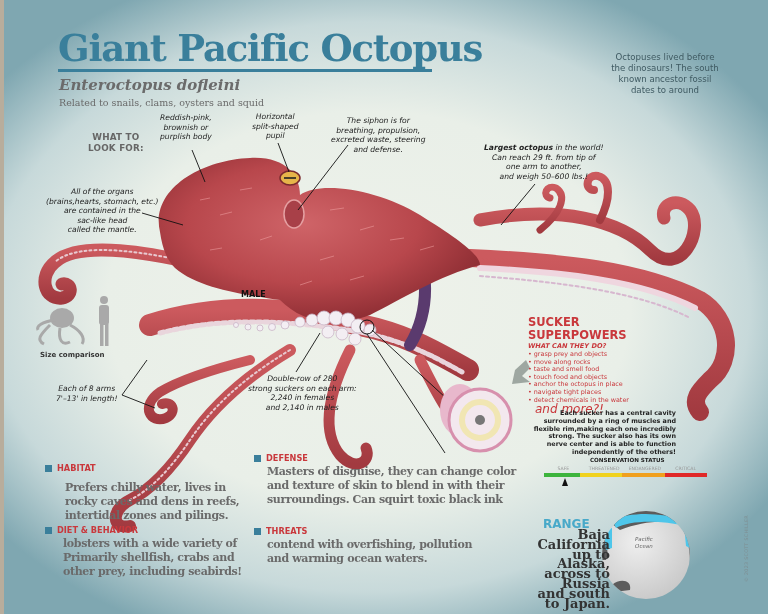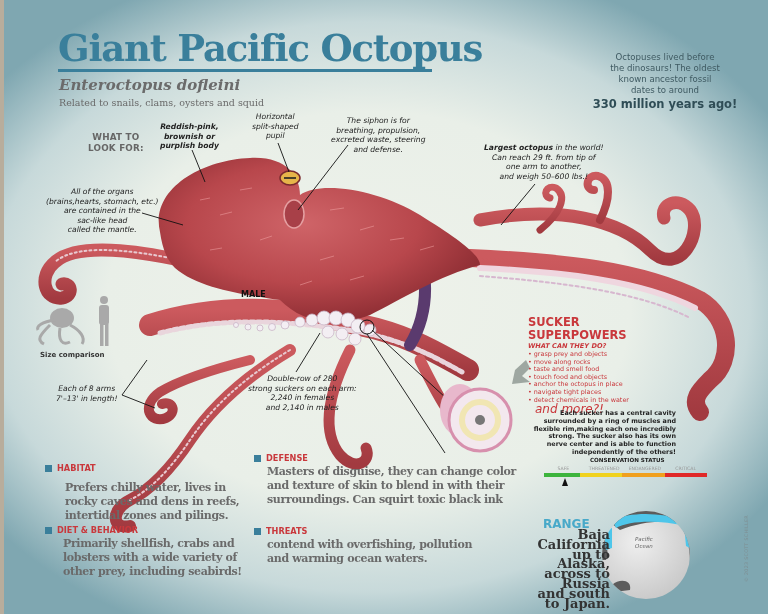--- a/index.html
+++ b/index.html
@@ -228,31 +228,30 @@
   </g>
 </svg>
 
 <div class="abs title">Giant Pacific Octopus</div>
 <div class="abs title-rule"></div>
 <div class="abs subtitle">Enteroctopus dofleini</div>
 <div class="abs tagline">Related to snails, clams, oysters and squid</div>
 
 <div class="abs fact-box">
   <div>Octopuses lived before</div>
-  <div>the dinosaurs! The oldest</div>
+  <div>the dinosaurs! The south</div>
   <div>known ancestor fossil</div>
   <div>dates to around</div>
-  <div class="big">330 million years ago!</div>
 </div>
 
 <div class="abs look-for">
   <div>WHAT TO</div>
   <div>LOOK FOR:</div>
 </div>
-<div class="abs callout" style="left:160px;top:122px;font-weight:bold;">
+<div class="abs callout" style="left:160px;top:113px;">
   <div>Reddish-pink,</div>
   <div>brownish or</div>
   <div>purplish body</div>
 </div>
 <div class="abs callout" style="left:252px;top:112px;">
   <div>Horizontal</div>
   <div>split-shaped</div>
   <div>pupil</div>
 </div>
 <div class="abs callout" style="left:331px;top:116px;">
@@ -314,22 +313,22 @@
     <div>rocky caves and dens in reefs,</div>
     <div>intertidal zones and pilings.</div>
   </div>
 </div>
 <div class="abs" style="left:45px;top:525px;">
   <div class="sec-head">
       <span class="sq"></span>
       <span>DIET &amp; BEHAVIOR</span>
     </div>
   <div class="sec-body" style="margin-left:18px;margin-top:2px;">
+    <div>lobsters with a wide variety of</div>
     <div>Primarily shellfish, crabs and</div>
-    <div>lobsters with a wide variety of</div>
     <div>other prey, including seabirds!</div>
   </div>
 </div>
 <div class="abs" style="left:254px;top:453px;">
   <div class="sec-head">
       <span class="sq"></span>
       <span>DEFENSE</span>
     </div>
   <div class="sec-body" style="margin-left:13px;margin-top:2px;">
     <div>Masters of disguise, they can change color</div>

